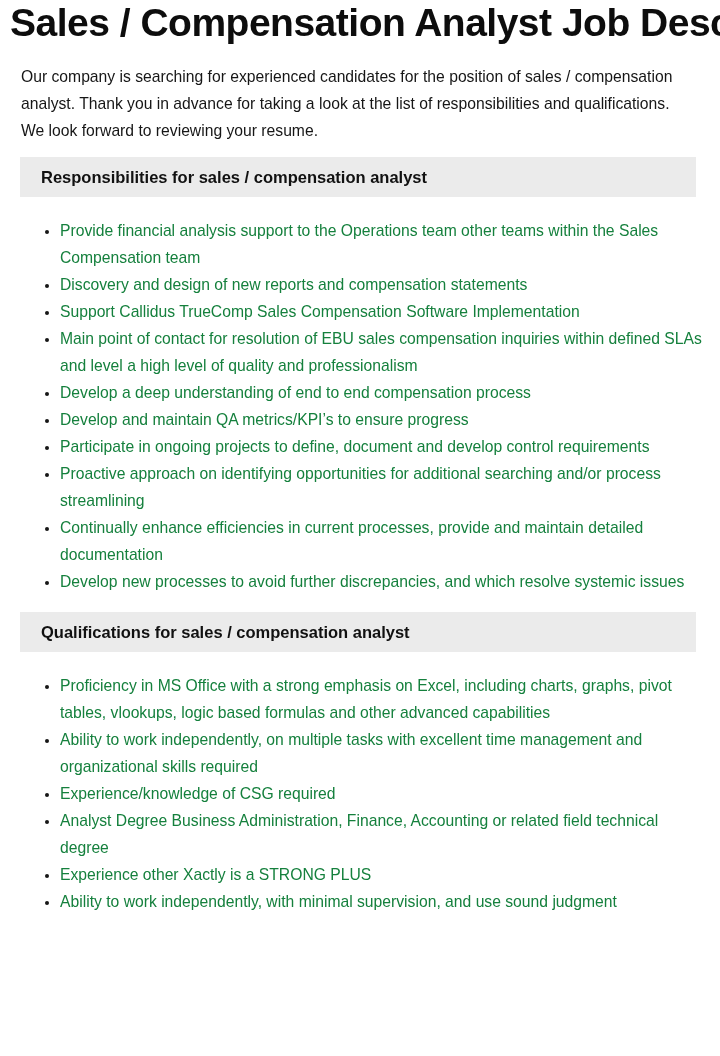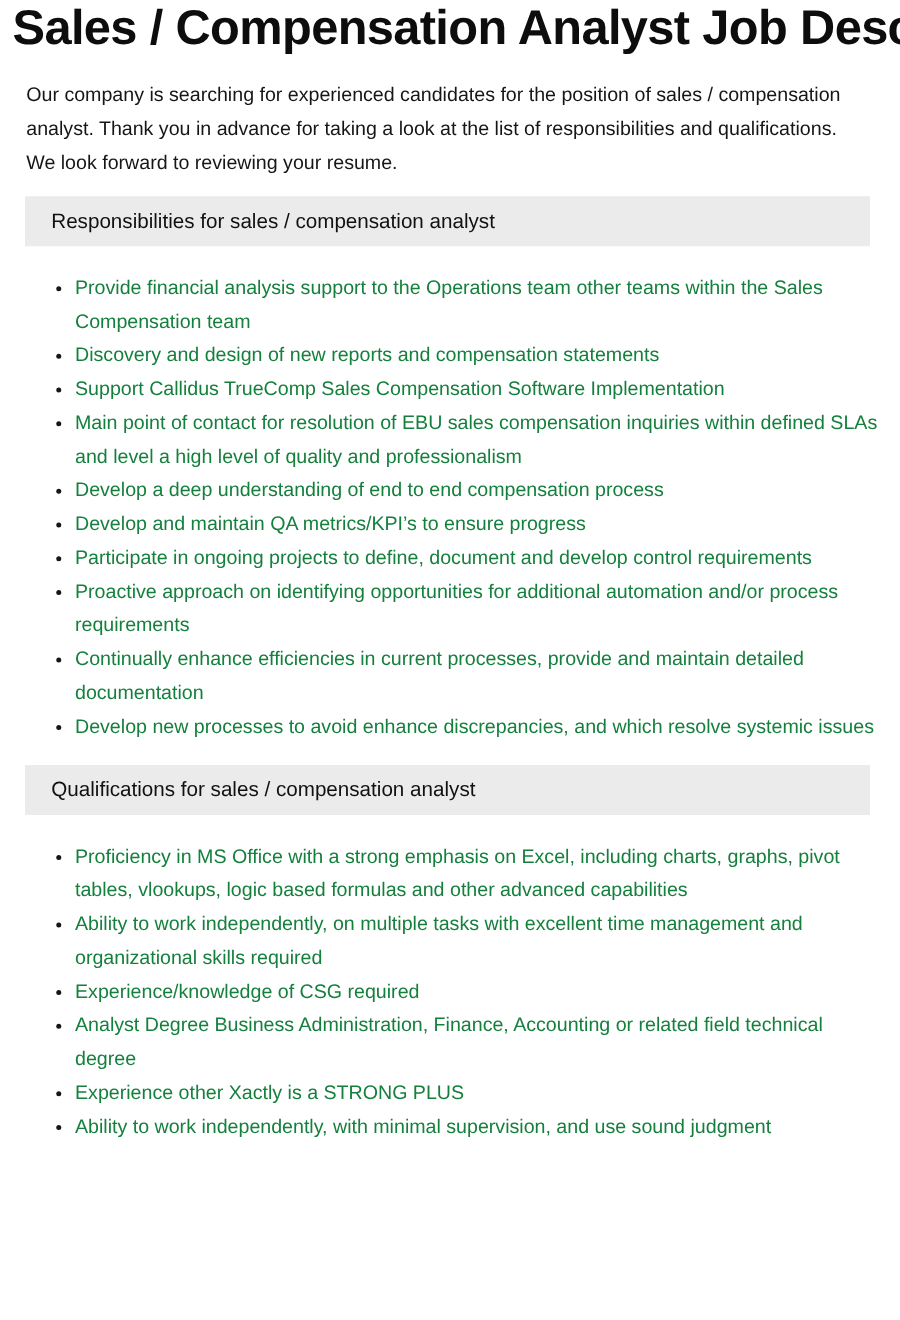--- a/index.html
+++ b/index.html
@@ -28,21 +28,21 @@
     font-size: 15.7px;
     line-height: 27px;
     color: #161616;
   }
   .section-header {
     margin: 13px 24px 0 20px;
     background: #ebebeb;
     padding: 11px 10px 11px 21px;
     font-size: 16.5px;
     line-height: 18px;
-    font-weight: normal;
+    font-weight: bold;
     color: #111111;
   }
   .section-header.second {
     margin-top: 17px;
   }
   ul.bullet-list {
     margin: 20px 0 0 0;
     padding: 0 14px 0 60px;
     list-style: disc outside;
     font-size: 15.7px;
@@ -64,23 +64,23 @@
 <div class="section-header">Responsibilities for sales / compensation analyst</div>
 
 <ul class="bullet-list">
   <li>Provide financial analysis support to the Operations team other teams within the Sales Compensation team</li>
   <li>Discovery and design of new reports and compensation statements</li>
   <li>Support Callidus TrueComp Sales Compensation Software Implementation</li>
   <li>Main point of contact for resolution of EBU sales compensation inquiries within defined SLAs and level a high level of quality and professionalism</li>
   <li>Develop a deep understanding of end to end compensation process</li>
   <li>Develop and maintain QA metrics/KPI’s to ensure progress</li>
   <li>Participate in ongoing projects to define, document and develop control requirements</li>
-  <li>Proactive approach on identifying opportunities for additional automation and/or process requirements</li>
+  <li>Proactive approach on identifying opportunities for additional searching and/or process streamlining</li>
   <li>Continually enhance efficiencies in current processes, provide and maintain detailed documentation</li>
-  <li>Develop new processes to avoid enhance discrepancies, and which resolve systemic issues</li>
+  <li>Develop new processes to avoid further discrepancies, and which resolve systemic issues</li>
 </ul>
 
 <div class="section-header second">Qualifications for sales / compensation analyst</div>
 
 <ul class="bullet-list">
   <li>Proficiency in MS Office with a strong emphasis on Excel, including charts, graphs, pivot tables, vlookups, logic based formulas and other advanced capabilities</li>
   <li>Ability to work independently, on multiple tasks with excellent time management and organizational skills required</li>
   <li>Experience/knowledge of CSG required</li>
   <li>Analyst Degree Business Administration, Finance, Accounting or related field technical degree</li>
   <li>Experience other Xactly is a STRONG PLUS</li>

